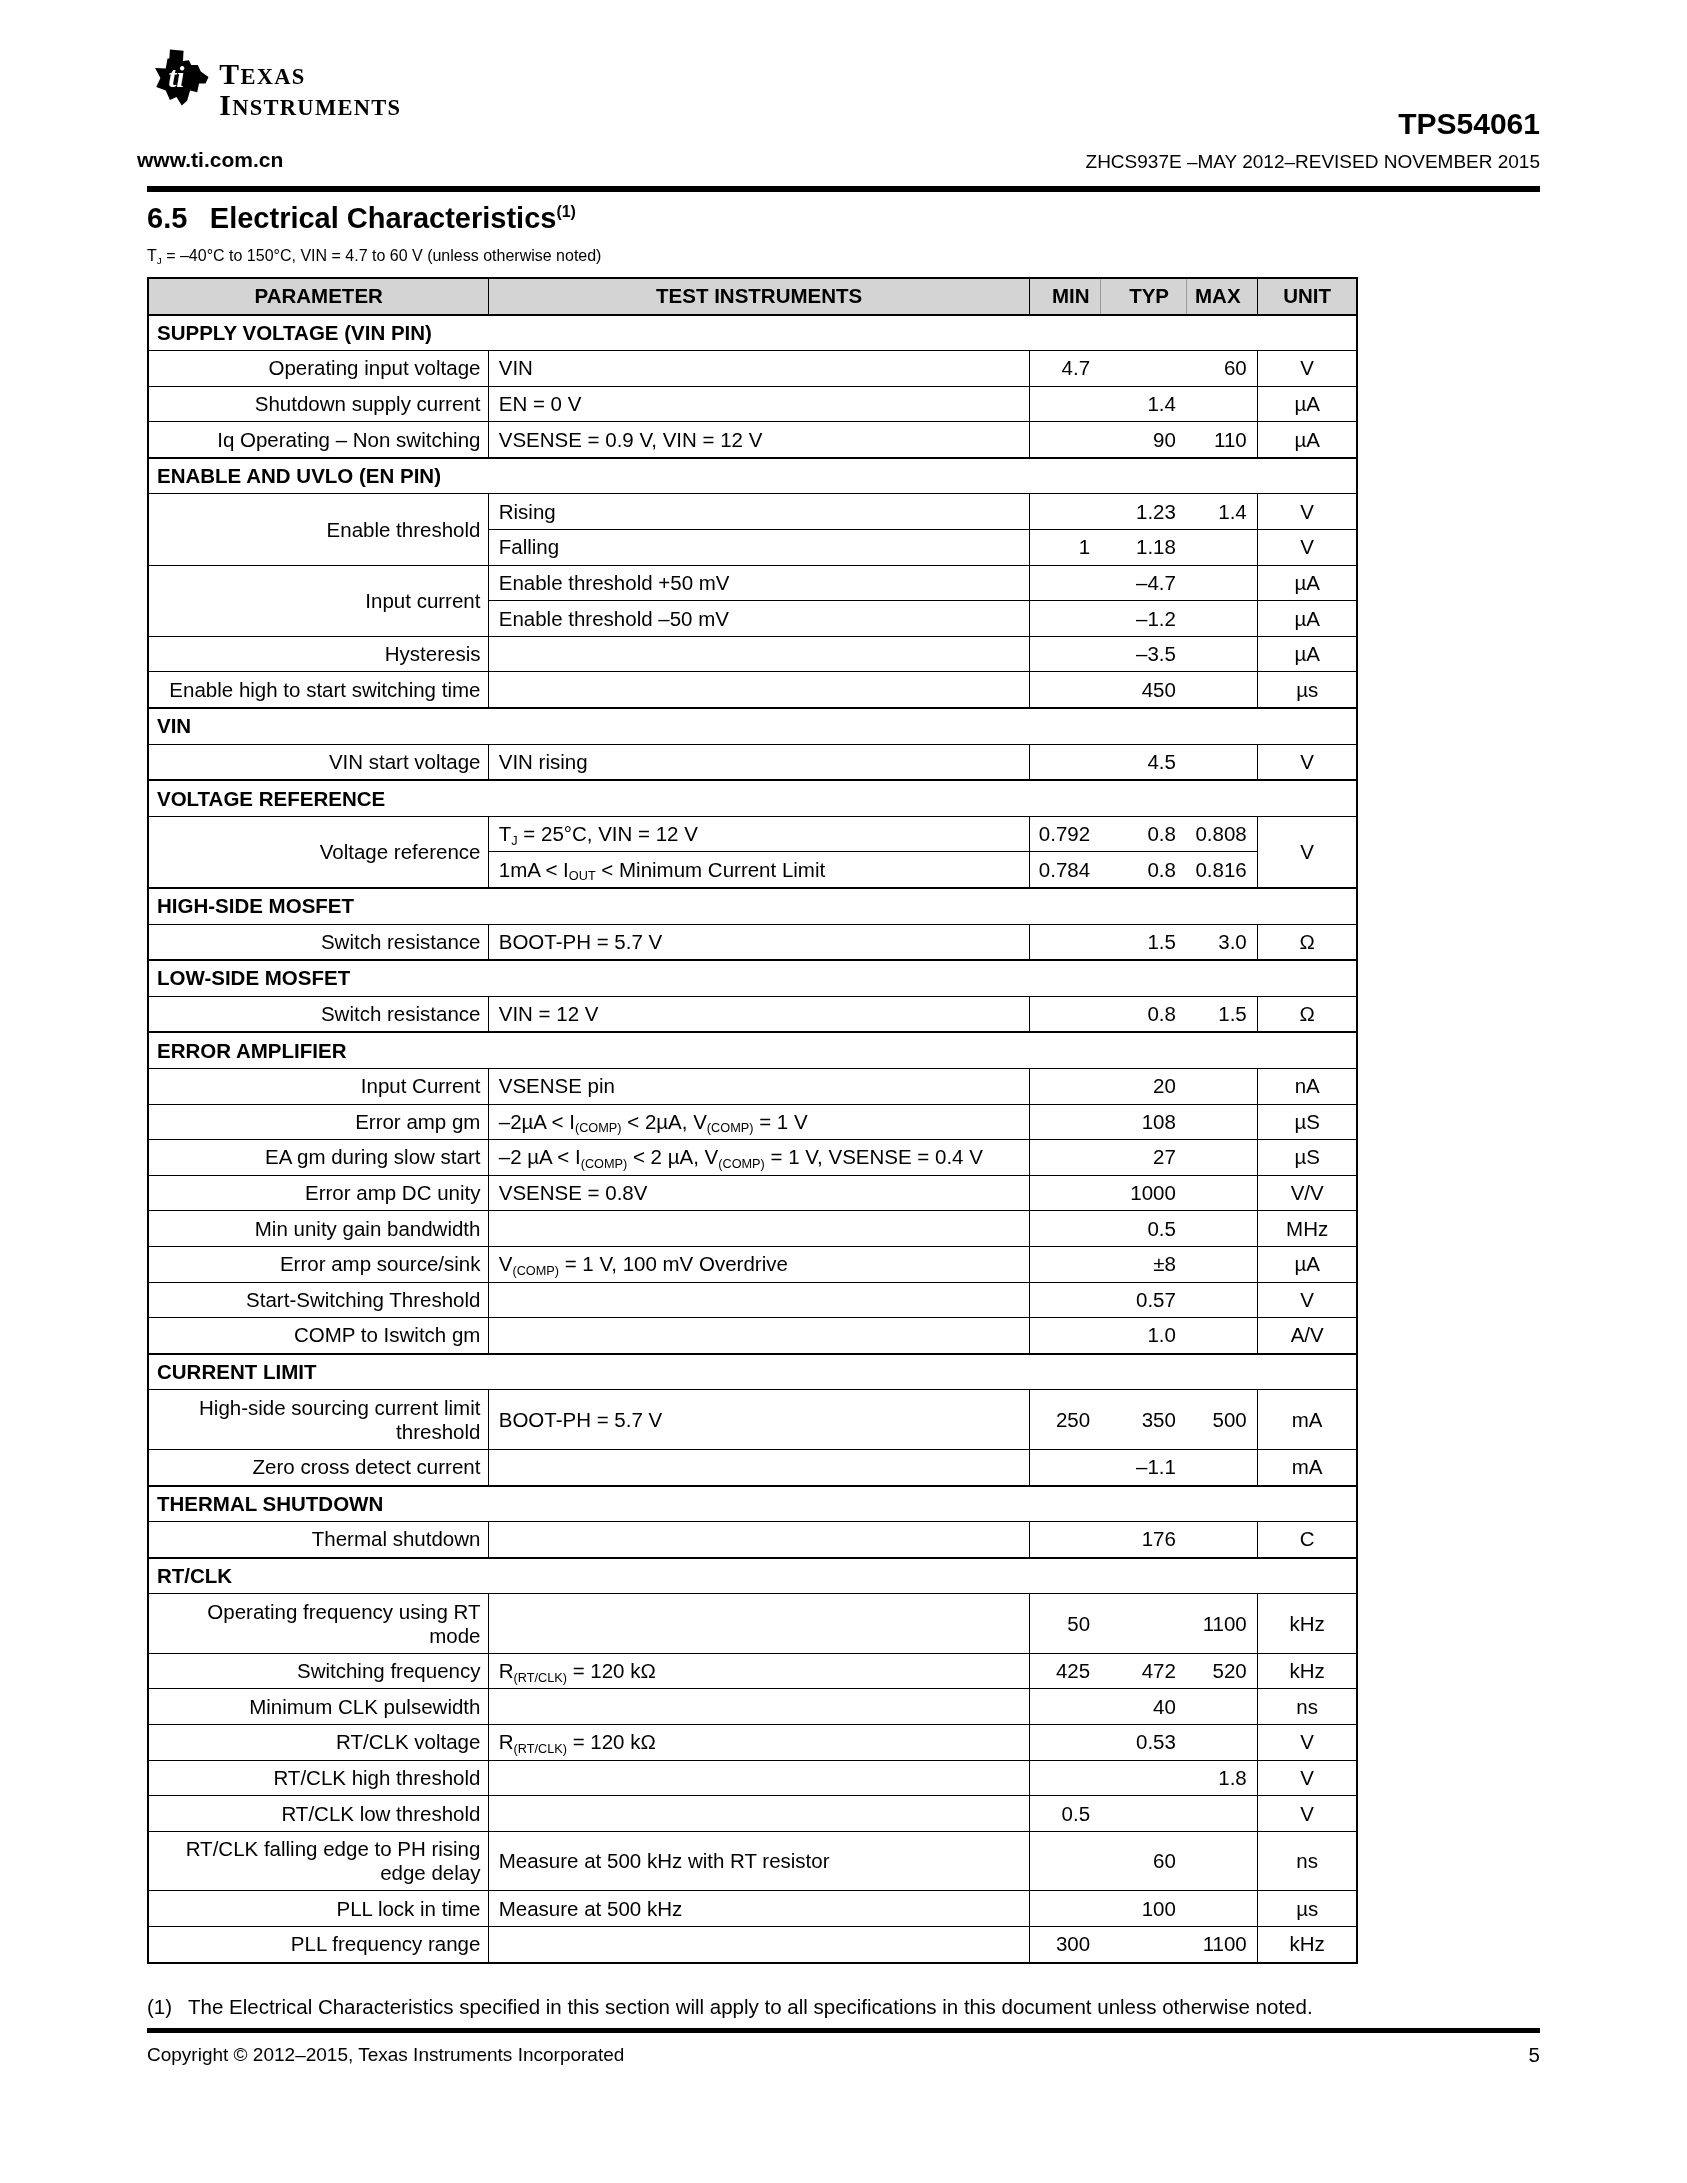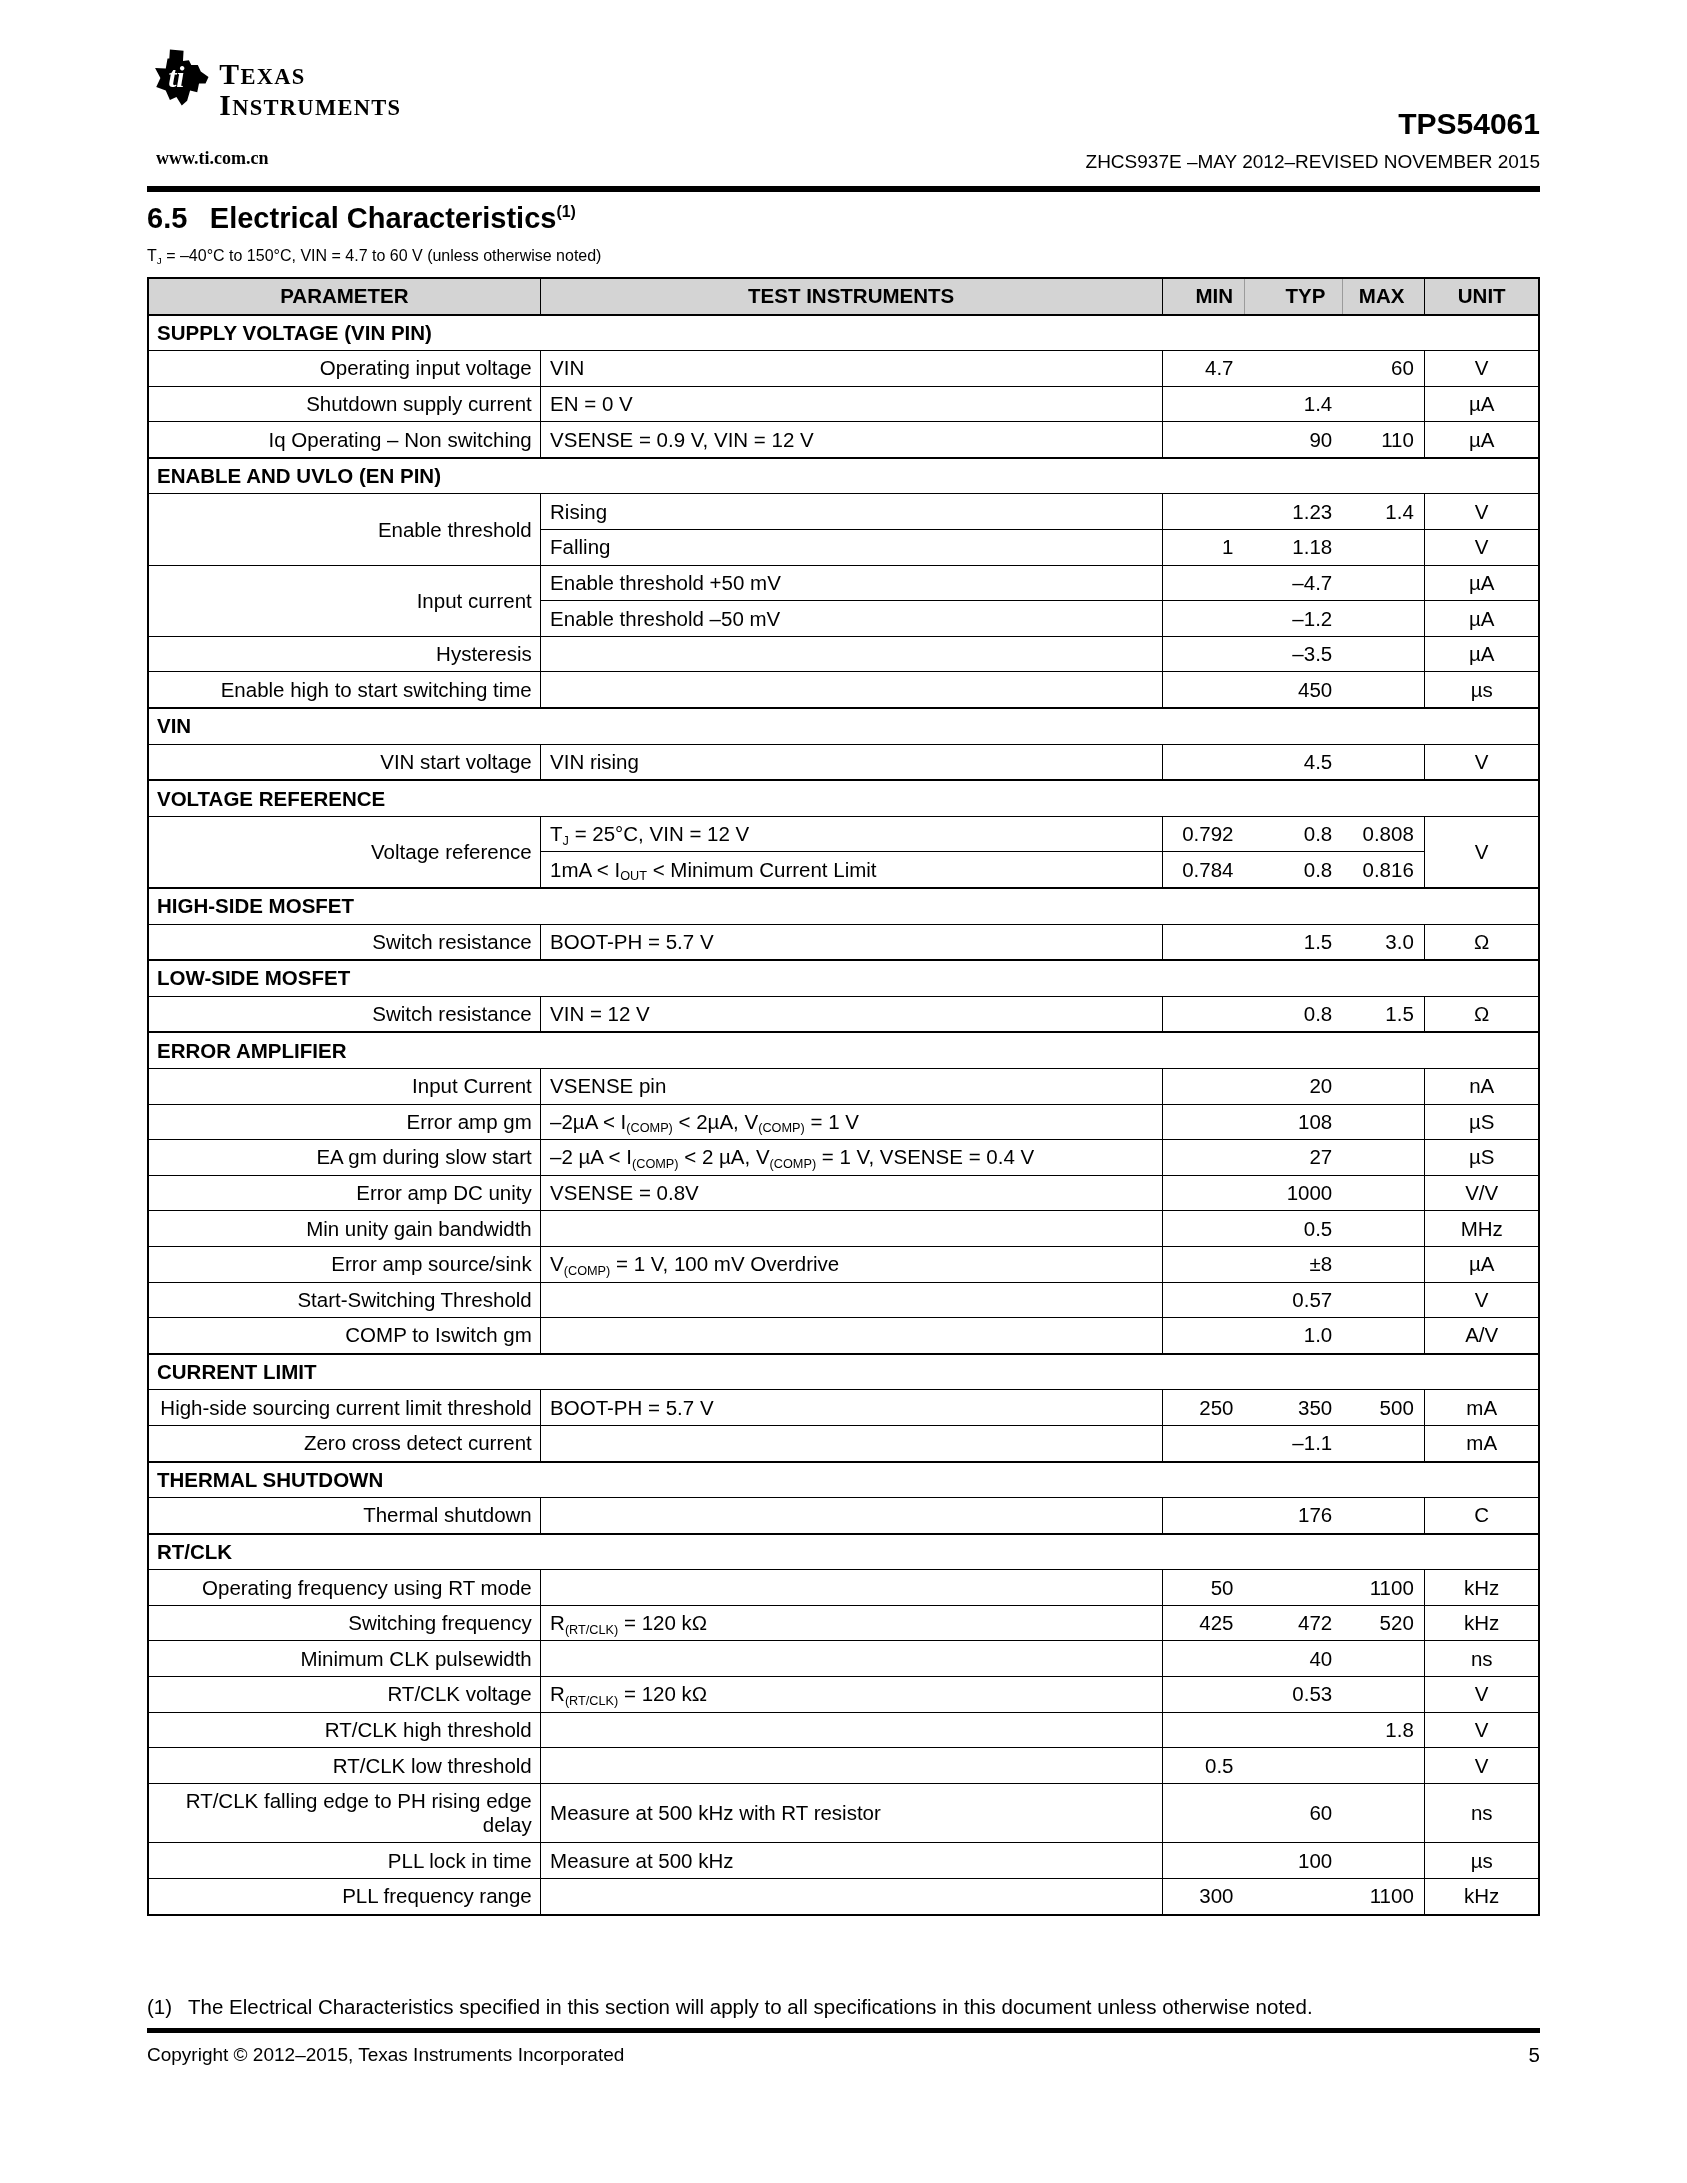--- a/index.html
+++ b/index.html
@@ -8,33 +8,33 @@
     font-family:"Liberation Sans","DejaVu Sans",sans-serif; color:#000;
     overflow:hidden;
   }
   
   .logo{position:absolute; left:150px; top:49px; display:flex; align-items:flex-start;}
   .logo svg{width:60px; height:57px; display:block;}
   .logo-text{margin-left:9.3px; margin-top:10.6px; font-family:"Liberation Serif","DejaVu Serif",serif; font-weight:bold; line-height:1;}
   .logo-text div{font-size:22.5px; letter-spacing:1.3px;}
   .logo-text div::first-letter{font-size:1.32em;}
   .logo-text .l2{margin-top:1.3px;}
-  .website{position:absolute; left:156px; top:148px; font-size:18px; font-weight:bold;font-family:Liberation Serif, serif;}
+  .website{position:absolute; left:137px; top:148px; font-size:21px; font-weight:bold;}
   .part-number{position:absolute; right:147px; top:107px; font-size:30px; font-weight:bold; text-align:right;}
   .doc-code{position:absolute; right:147px; top:151px; font-size:19px; text-align:right;}
   .header-rule{position:absolute; left:147px; top:186px; width:1393px; height:6px; background:#000;}
   
   .title{position:absolute; left:147px; top:202px; font-size:29px; font-weight:bold;}
   .title .num{margin-right:22.5px;}
   .title sup{font-size:0.55em; vertical-align:super; line-height:0;}
   .subtitle{position:absolute; left:147px; top:247px; font-size:16px;}
   sub{font-size:0.62em; vertical-align:baseline; position:relative; top:0.28em; line-height:0;}
   
   table.spec{
-    position:absolute; left:147px; top:277px; width:1393px;
+    position:absolute; left:147px; top:277px; width:1211px;
     border-collapse:collapse; table-layout:fixed; font-size:20.5px;
   }
   table.spec{border:2px solid #000; border-top-width:2.6px;}
   .spec th,.spec td{border:1.3px solid #000; vertical-align:middle; line-height:24px; padding:5.3px 8px;}
   .spec th{
     background:#d4d4d4; font-weight:bold; height:26.5px; padding:4px 8px; text-align:center;
     border-bottom-width:2px;
   }
   .spec th.h-min{text-align:right; border-right:1.3px solid #9b9b9b; padding-right:10.6px;}
   .spec th.h-typ{text-align:right; border-left:1.3px solid #9b9b9b; border-right:1.3px solid #9b9b9b; padding-right:17px;}

